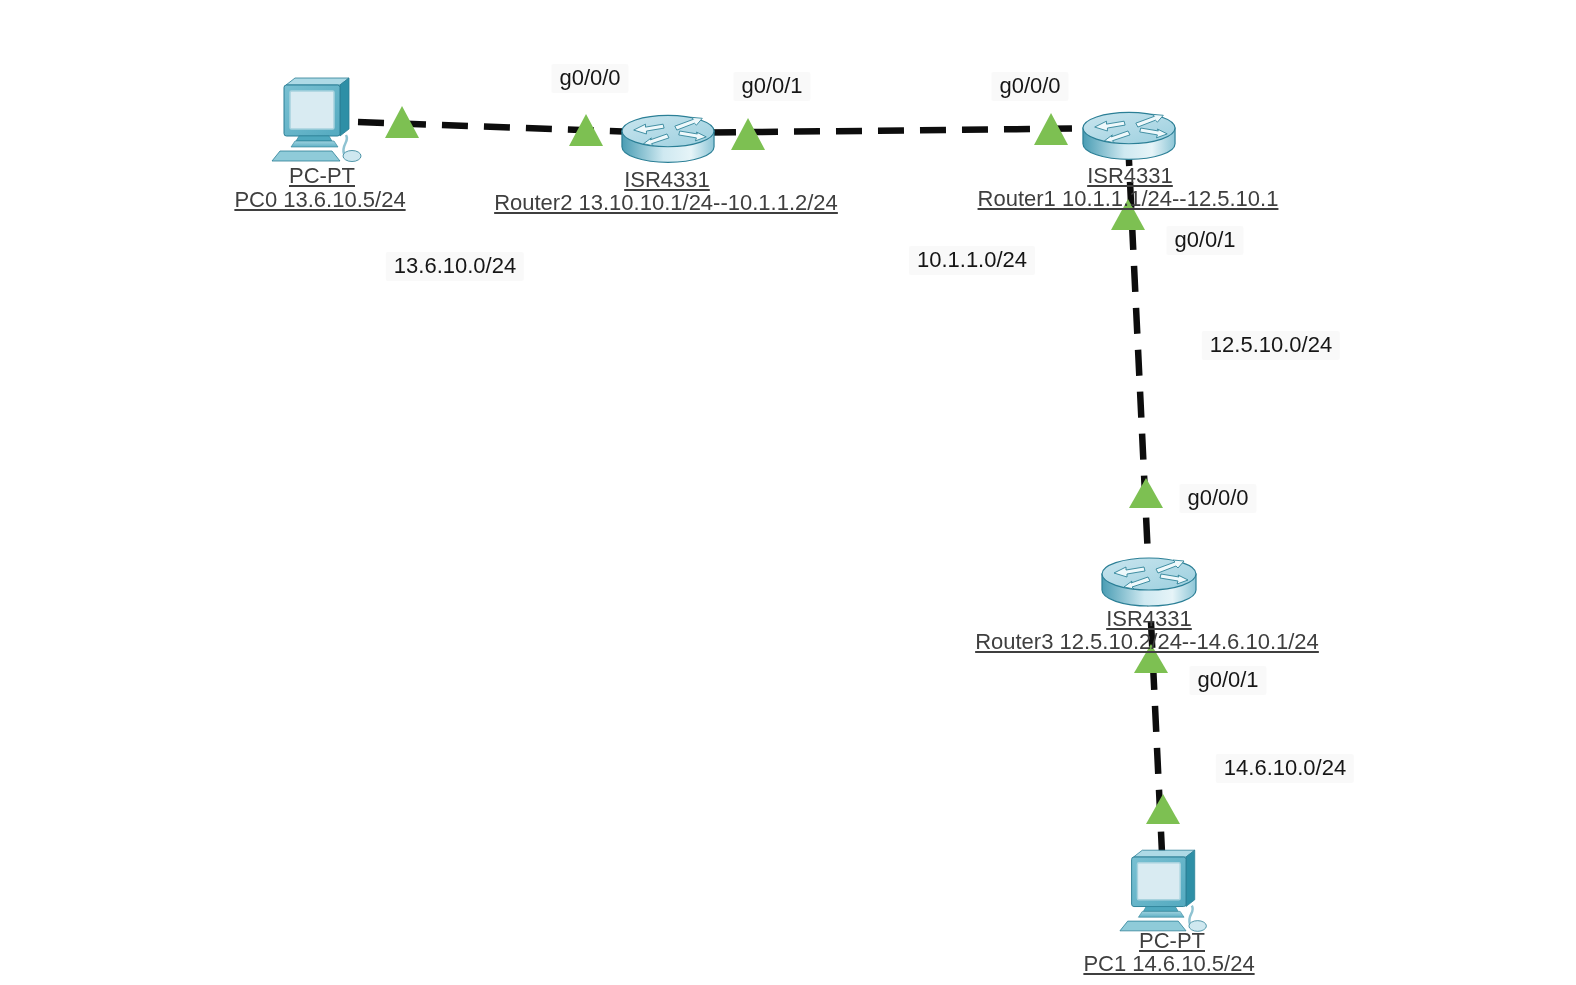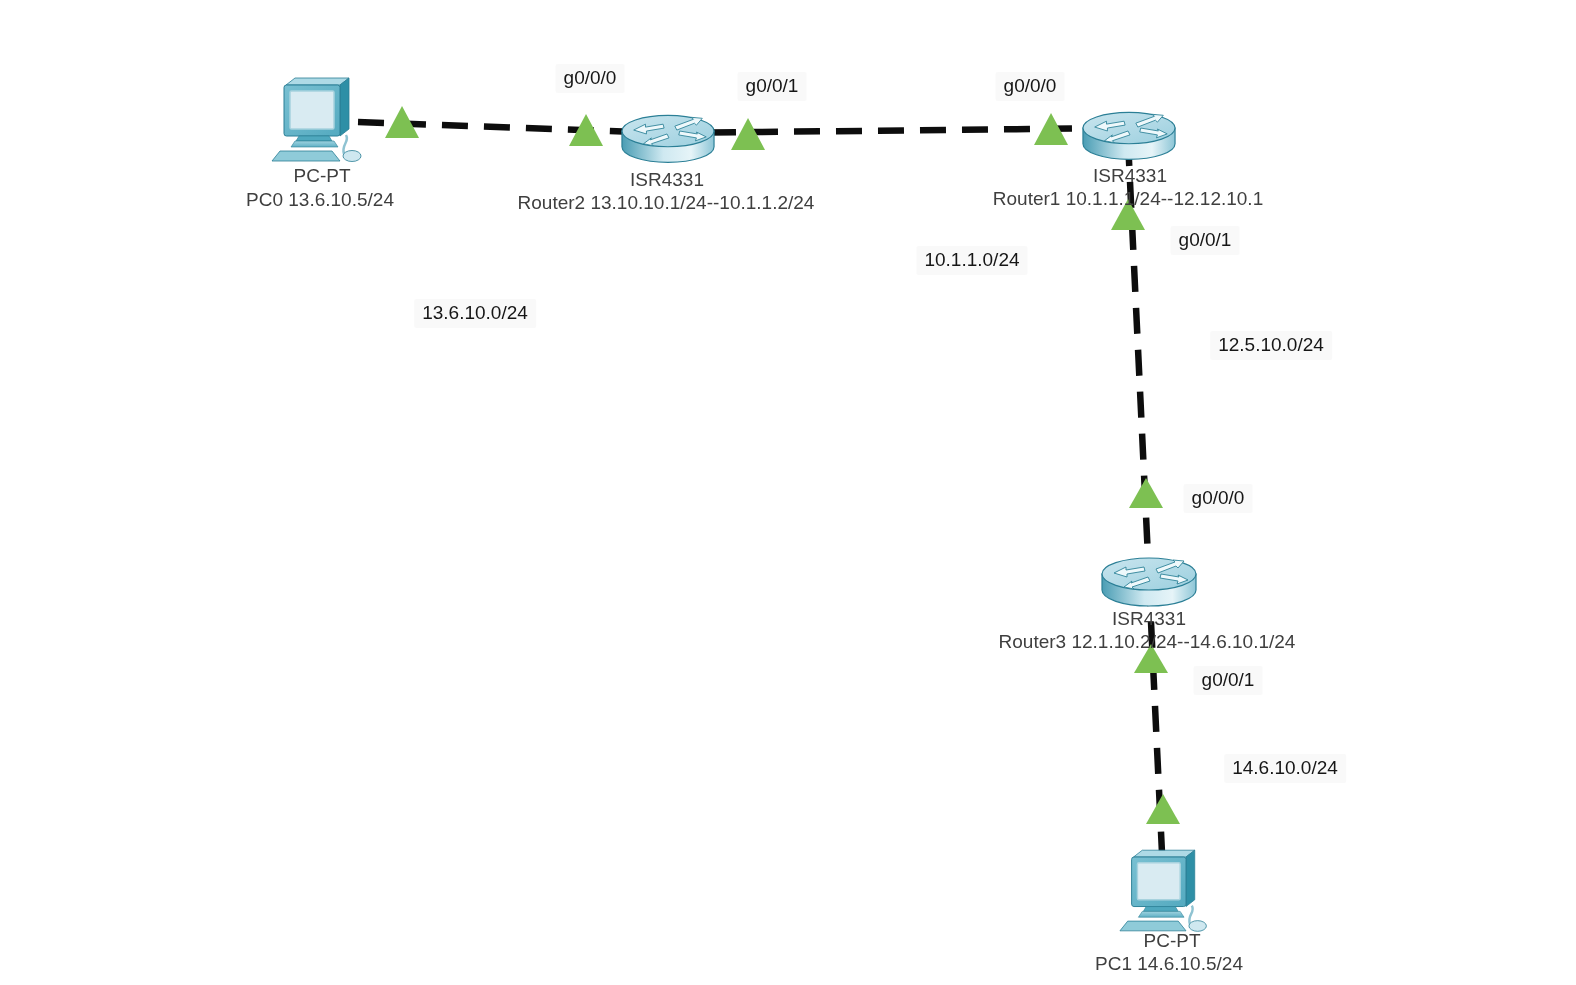--- a/index.html
+++ b/index.html
@@ -10,25 +10,25 @@
     font-family:"Liberation Sans","DejaVu Sans",sans-serif;
     overflow:hidden;
   }
   .layer{position:absolute;left:0;top:0;pointer-events:none;}
   .layer .hit{pointer-events:stroke;}
   .dev-icon{position:absolute;}
   .lbl{
     position:absolute;
     transform:translateX(-50%);
     white-space:nowrap;
-    font-size:19px;
+    font-size:22px;
     line-height:25px;
     text-align:right;
   }
-  .dev-lbl{color:#3f3f3f;}
+  .dev-lbl{color:#3f3f3f;text-decoration:underline;}
   .tag-lbl{
     color:#161616;
     background:rgba(248,248,248,0.92);
     padding:1px 8px 3px 8px;
     border-radius:2px;
   }
 </style>
 </head>
 <body>
 
@@ -80,36 +80,36 @@
     </g>
   </svg>
 
   <div class="lbl tag-lbl" style="left:590px;top:64px;">g0/0/0</div>
   <div class="lbl tag-lbl" style="left:772px;top:72px;">g0/0/1</div>
   <div class="lbl tag-lbl" style="left:1030px;top:72px;">g0/0/0</div>
   <div class="lbl tag-lbl" style="left:1205px;top:226px;">g0/0/1</div>
   <div class="lbl tag-lbl" style="left:1218px;top:484px;">g0/0/0</div>
   <div class="lbl tag-lbl" style="left:1228px;top:666px;">g0/0/1</div>
 
-  <div class="lbl tag-lbl" style="left:475px;top:252px;margin-top:47px;">13.6.10.0/24</div>
+  <div class="lbl tag-lbl" style="left:455px;top:252px;">13.6.10.0/24</div>
   <div class="lbl tag-lbl" style="left:925px;top:246px;margin-left:47px;">10.1.1.0/24</div>
   <div class="lbl tag-lbl" style="left:1271px;top:331px;">12.5.10.0/24</div>
   <div class="lbl tag-lbl" style="left:1285px;top:754px;">14.6.10.0/24</div>
 
   <div class="lbl dev-lbl" style="left:322px;top:163px;">PC-PT</div>
   <div class="lbl dev-lbl" style="left:320px;top:187px;">PC0 13.6.10.5/24</div>
 
   <div class="lbl dev-lbl" style="left:667px;top:167px;">ISR4331</div>
   <div class="lbl dev-lbl" style="left:666px;top:190px;">Router2 13.10.10.1/24--10.1.1.2/24</div>
 
   <div class="lbl dev-lbl" style="left:1130px;top:163px;">ISR4331</div>
-  <div class="lbl dev-lbl" style="left:1128px;top:186px;">Router1 10.1.1.1/24--12.12.10.1</div>
+  <div class="lbl dev-lbl" style="left:1128px;top:186px;">Router1 10.1.1.1/24--12.5.10.1</div>
 
   <div class="lbl dev-lbl" style="left:1149px;top:606px;">ISR4331</div>
-  <div class="lbl dev-lbl" style="left:1147px;top:629px;">Router3 12.1.10.2/24--14.6.10.1/24</div>
+  <div class="lbl dev-lbl" style="left:1147px;top:629px;">Router3 12.5.10.2/24--14.6.10.1/24</div>
 
   <div class="lbl dev-lbl" style="left:1172px;top:928px;">PC-PT</div>
   <div class="lbl dev-lbl" style="left:1169px;top:951px;">PC1 14.6.10.5/24</div>
 
   <div class="dev-icon" style="left:270px;top:76px;width:105px;height:88px;">
     <svg width="105" height="88" viewBox="0 0 105 88">
       <path d="M74,78 C71,68 80,66 76,59" stroke="#8fc3d2" stroke-width="2.5" fill="none"></path>
       <polygon points="16,9 25,2 79,2 70,9" fill="#aedae6" stroke="#2b7f96" stroke-width="0.8"></polygon>
       <polygon points="70,9 79,2 79,53 70,60" fill="#2e8fa6" stroke="#2b7f96" stroke-width="0.8"></polygon>
       <rect x="14" y="9" width="56" height="51" rx="2.5" fill="url(#pcFrame)" stroke="#2b7f96" stroke-width="1"></rect>

